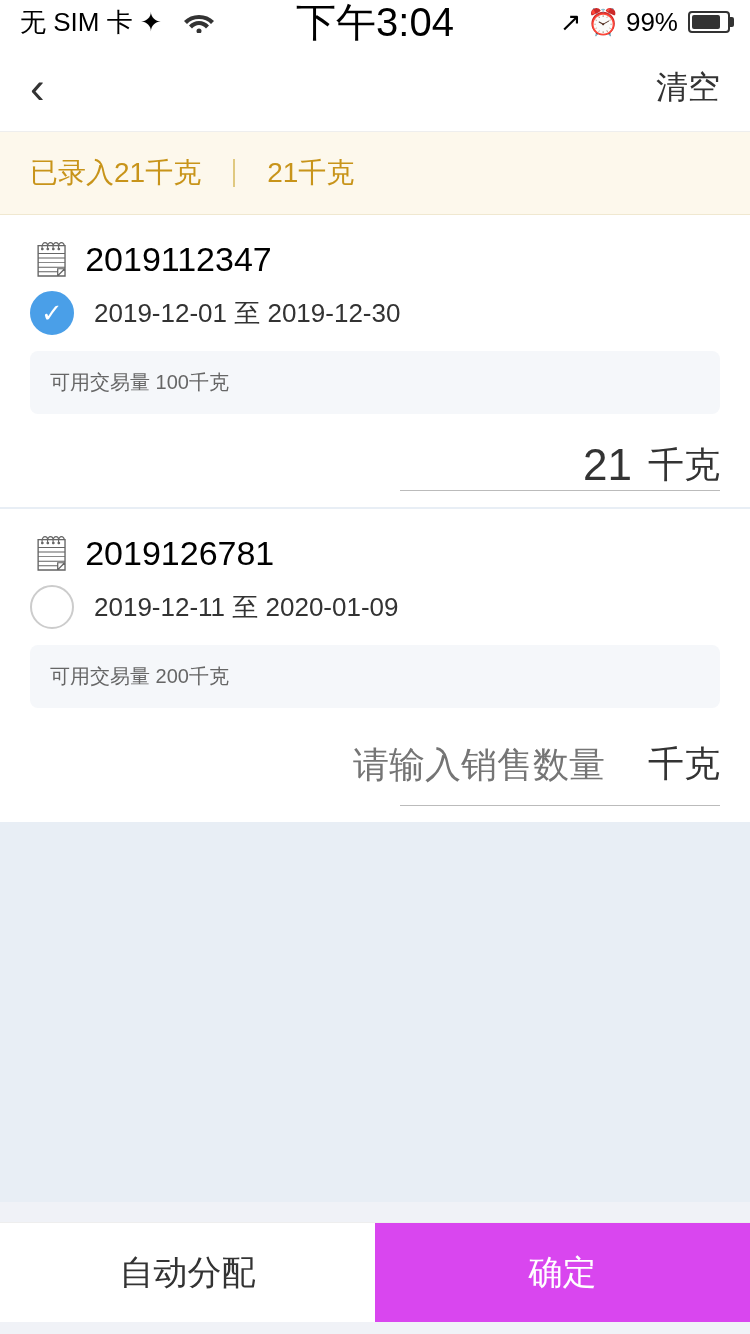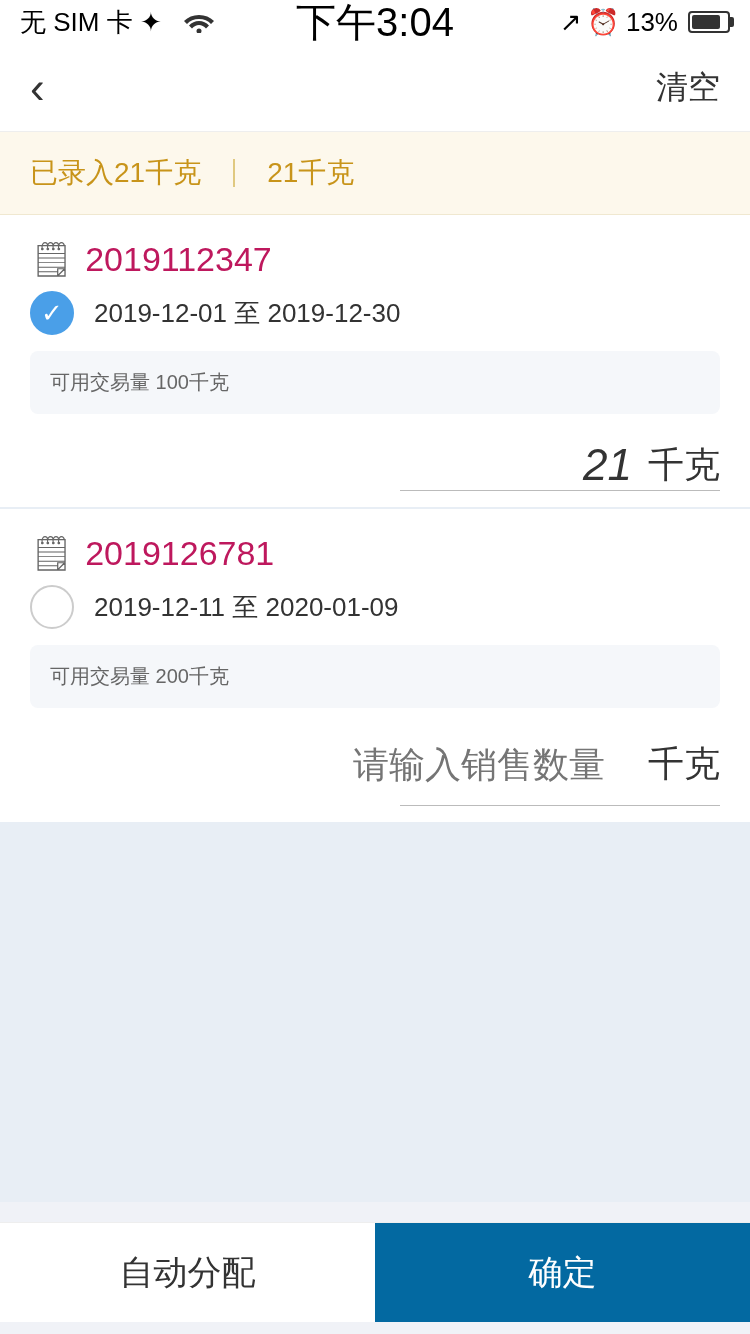--- a/index.html
+++ b/index.html
@@ -130,21 +130,21 @@
       margin-bottom: 0;
     }
     .card-header {
       padding: 24px 30px 8px 30px;
       display: flex;
       align-items: center;
       gap: 12px;
     }
     .batch-id {
       font-size: 34px;
-      color: #be185d;
+      color: #000000;
       font-weight: 500;
     }
     .batch-icon {
       font-size: 34px;
       color: #666;
     }
     .card-date-row {
       padding: 4px 30px 8px 30px;
       display: flex;
       align-items: center;
@@ -178,21 +178,20 @@
       background: #f5f7fa;
       border-radius: 8px;
       padding: 18px 20px;
       font-size: 20px;
       color: #666;
     }
     .amount-value {
       font-size: 44px;
       color: #333;
       font-weight: 400;
-      font-style: italic;
     }
     .amount-unit {
       font-size: 36px;
       color: #333;
     }
 
     
     .section-divider {
       height: 2px;
       background: #e8eef5;
@@ -254,21 +253,21 @@
       outline: none;
     }
     .btn-confirm {
       flex: 1;
       height: 100%;
       display: flex;
       align-items: center;
       justify-content: center;
       font-size: 34px;
       color: #fff;
-      background: #0369a1;
+      background: #d946ef;
       cursor: pointer;
       border: none;
       outline: none;
     }
 
     .amount-wrapper {
       padding: 10px 30px 0 30px;
       display: flex;
       justify-content: flex-end;
       align-items: center;
@@ -298,21 +297,21 @@
     <svg width="34" height="22" viewBox="0 0 34 22">
       <path d="M17 4 Q8 4 2 10 L5 13 Q9.5 8 17 8 Q24.5 8 29 13 L32 10 Q26 4 17 4Z" fill="#333"></path>
       <path d="M17 10 Q11 10 7 14.5 L10 17.5 Q13 14 17 14 Q21 14 24 17.5 L27 14.5 Q23 10 17 10Z" fill="#333"></path>
       <circle cx="17" cy="20" r="2.5" fill="#333"></circle>
     </svg>
   </div>
   <div class="status-center">下午3:04</div>
   <div class="status-right">
     <span>↗</span>
     <span>⏰</span>
-    <span>13%</span>
+    <span>99%</span>
     <div class="battery-icon">
       <div class="battery-fill"></div>
     </div>
   </div>
 </div>
 
 <div class="nav-bar">
   <div class="nav-back" style="font-size:44px;color:#333;">‹</div>
   <div class="nav-clear">清空</div>
 </div>

